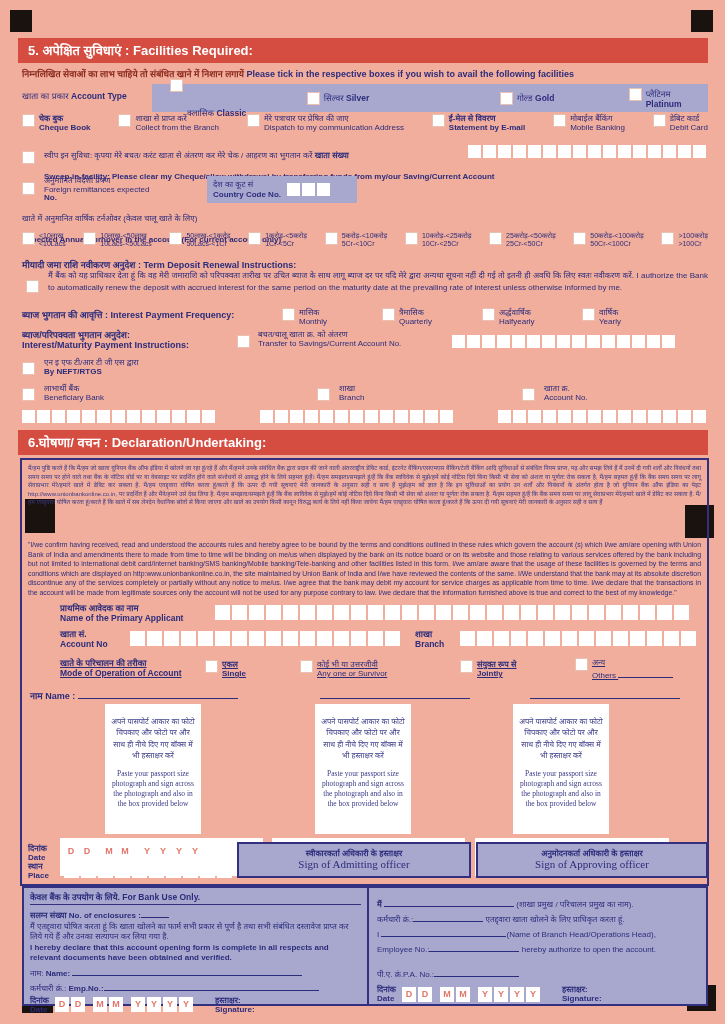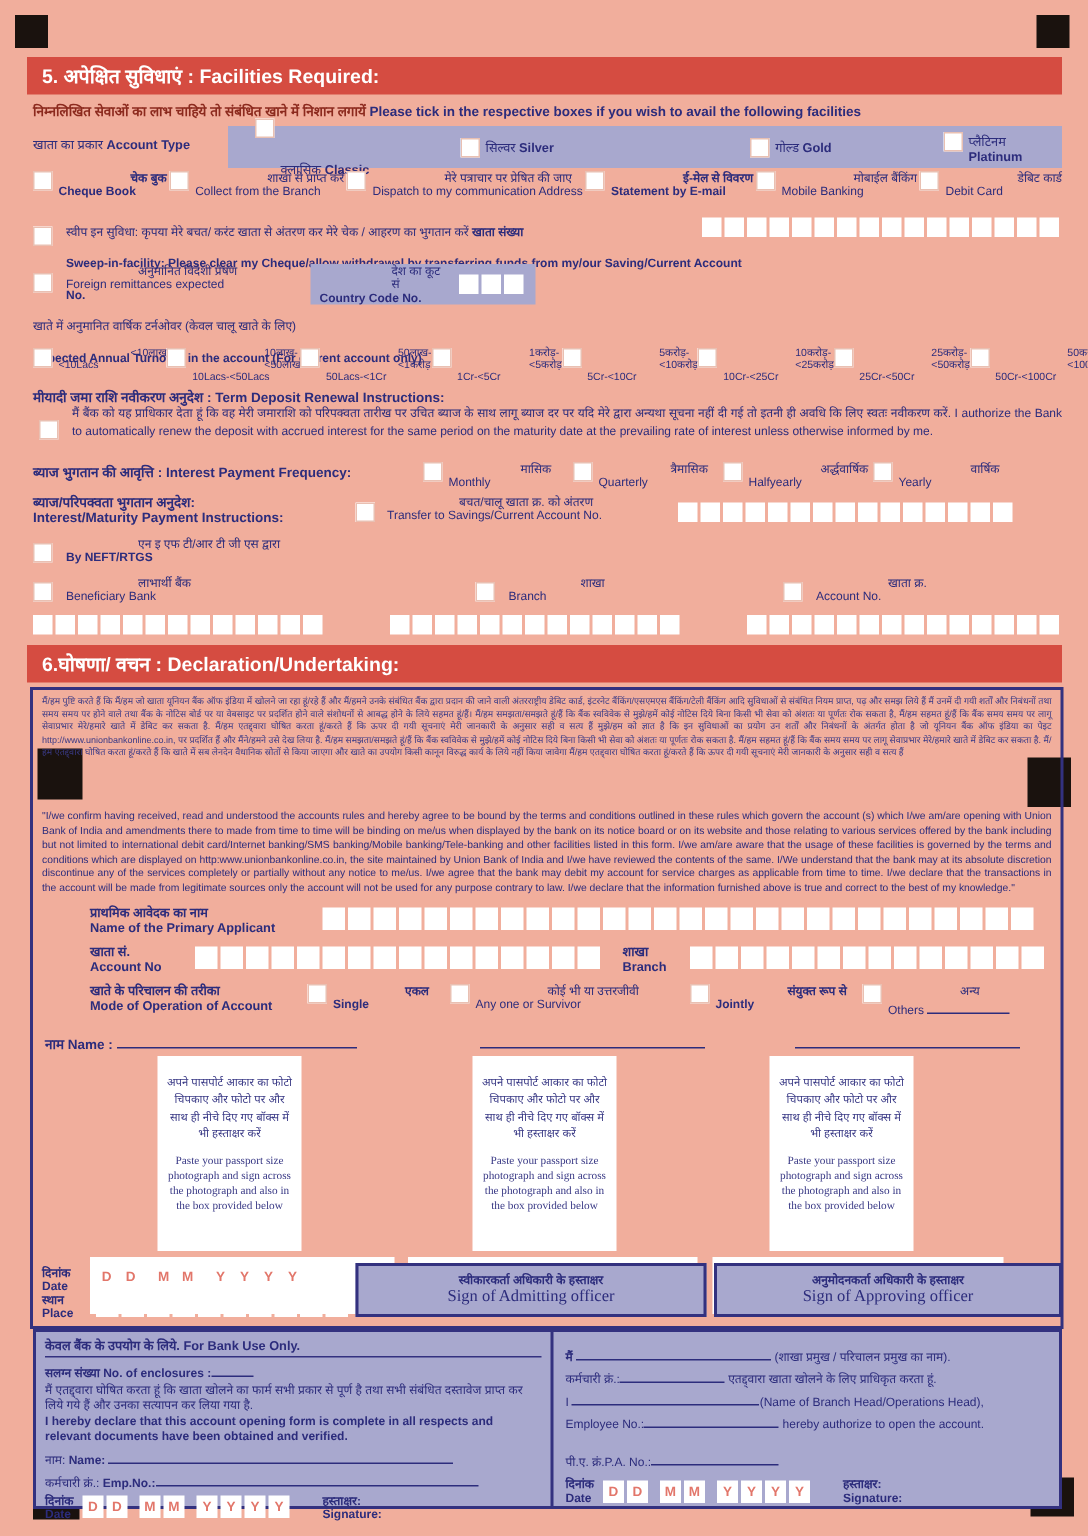--- a/index.html
+++ b/index.html
@@ -10,21 +10,21 @@
   .red-bar{position:absolute;left:18px;right:17px;height:25px;background:#d54c41;color:#fff;font-weight:bold;font-size:13px;line-height:25px;padding-left:10px;box-sizing:border-box;}
   .mar{color:#8c2a1e;font-weight:bold;}
   .enb{font-weight:bold;}
   .cb{width:13px;height:13px;background:#fff;display:inline-block;flex:0 0 auto;box-shadow:0 0 0 1px #e9c0b2 inset;}
   .bx{width:13px;height:13px;background:#fff;display:inline-block;margin-right:2px;}
   .bx.big{width:15px;height:15px;}
   .lbx{color:#e2766a;font-size:9px;font-weight:bold;text-align:center;line-height:15px;width:14px;height:15px;}
   .boxrow{display:inline-flex;align-items:center;}
   .opt{display:inline-flex;align-items:flex-start;gap:4px;}
   .ol{display:flex;flex-direction:column;line-height:1.15;}
-  .oh{font-size:8px;margin-left:48px;}
+  .oh{font-size:8px;}
   .oe{font-size:8px;font-weight:bold;}
   .lbl2{display:flex;flex-direction:column;line-height:1.15;}
   .lav{background:#a8a8ce;}
   .flex{display:flex;align-items:center;}
   .small{font-size:8px;}
   .u{display:inline-block;border-bottom:1px solid #2c2c7c;height:10px;}
   .sec6box{position:absolute;left:20px;right:16px;top:424px;height:458px;border:2px solid #33317f;}
   .decl-hi{position:absolute;left:28px;right:24px;top:430px;font-size:6px;line-height:1.42;text-align:justify;color:#3a3a86;}
   .decl-en{position:absolute;left:28px;right:24px;top:508px;font-size:6.9px;line-height:1.38;text-align:justify;color:#2c2c7c;}
   .serif{font-family:"Liberation Serif","DejaVu Serif",serif;}
@@ -484,21 +484,21 @@
         <span class="bx big"></span>
         <span class="bx big"></span>
         <span class="bx big"></span>
         <span class="bx big"></span>
         <span class="bx big"></span>
         <span class="bx big"></span>
         <span class="bx big"></span>
       </span>
   </div>
 
-  <div style="position:absolute;left:60px;right:24px;top:656px;height:26px;display:flex;align-items:flex-start;">
+  <div style="position:absolute;left:60px;right:24px;top:656px;height:26px;display:flex;align-items:center;text-decoration:underline;">
     <div class="lbl2" style="width:145px;">
       <span style="font-size:8.5px;font-weight:bold;">खाते के परिचालन की तरीका</span>
       <span style="font-size:8.5px;font-weight:bold;">Mode of Operation of Account</span>
     </div>
     <label class="opt" style="width:95px">
         <span class="cb"></span>
         <span class="ol">
           <span class="oh enb">एकल</span>
           <span class="oe">Single</span>
         </span>

